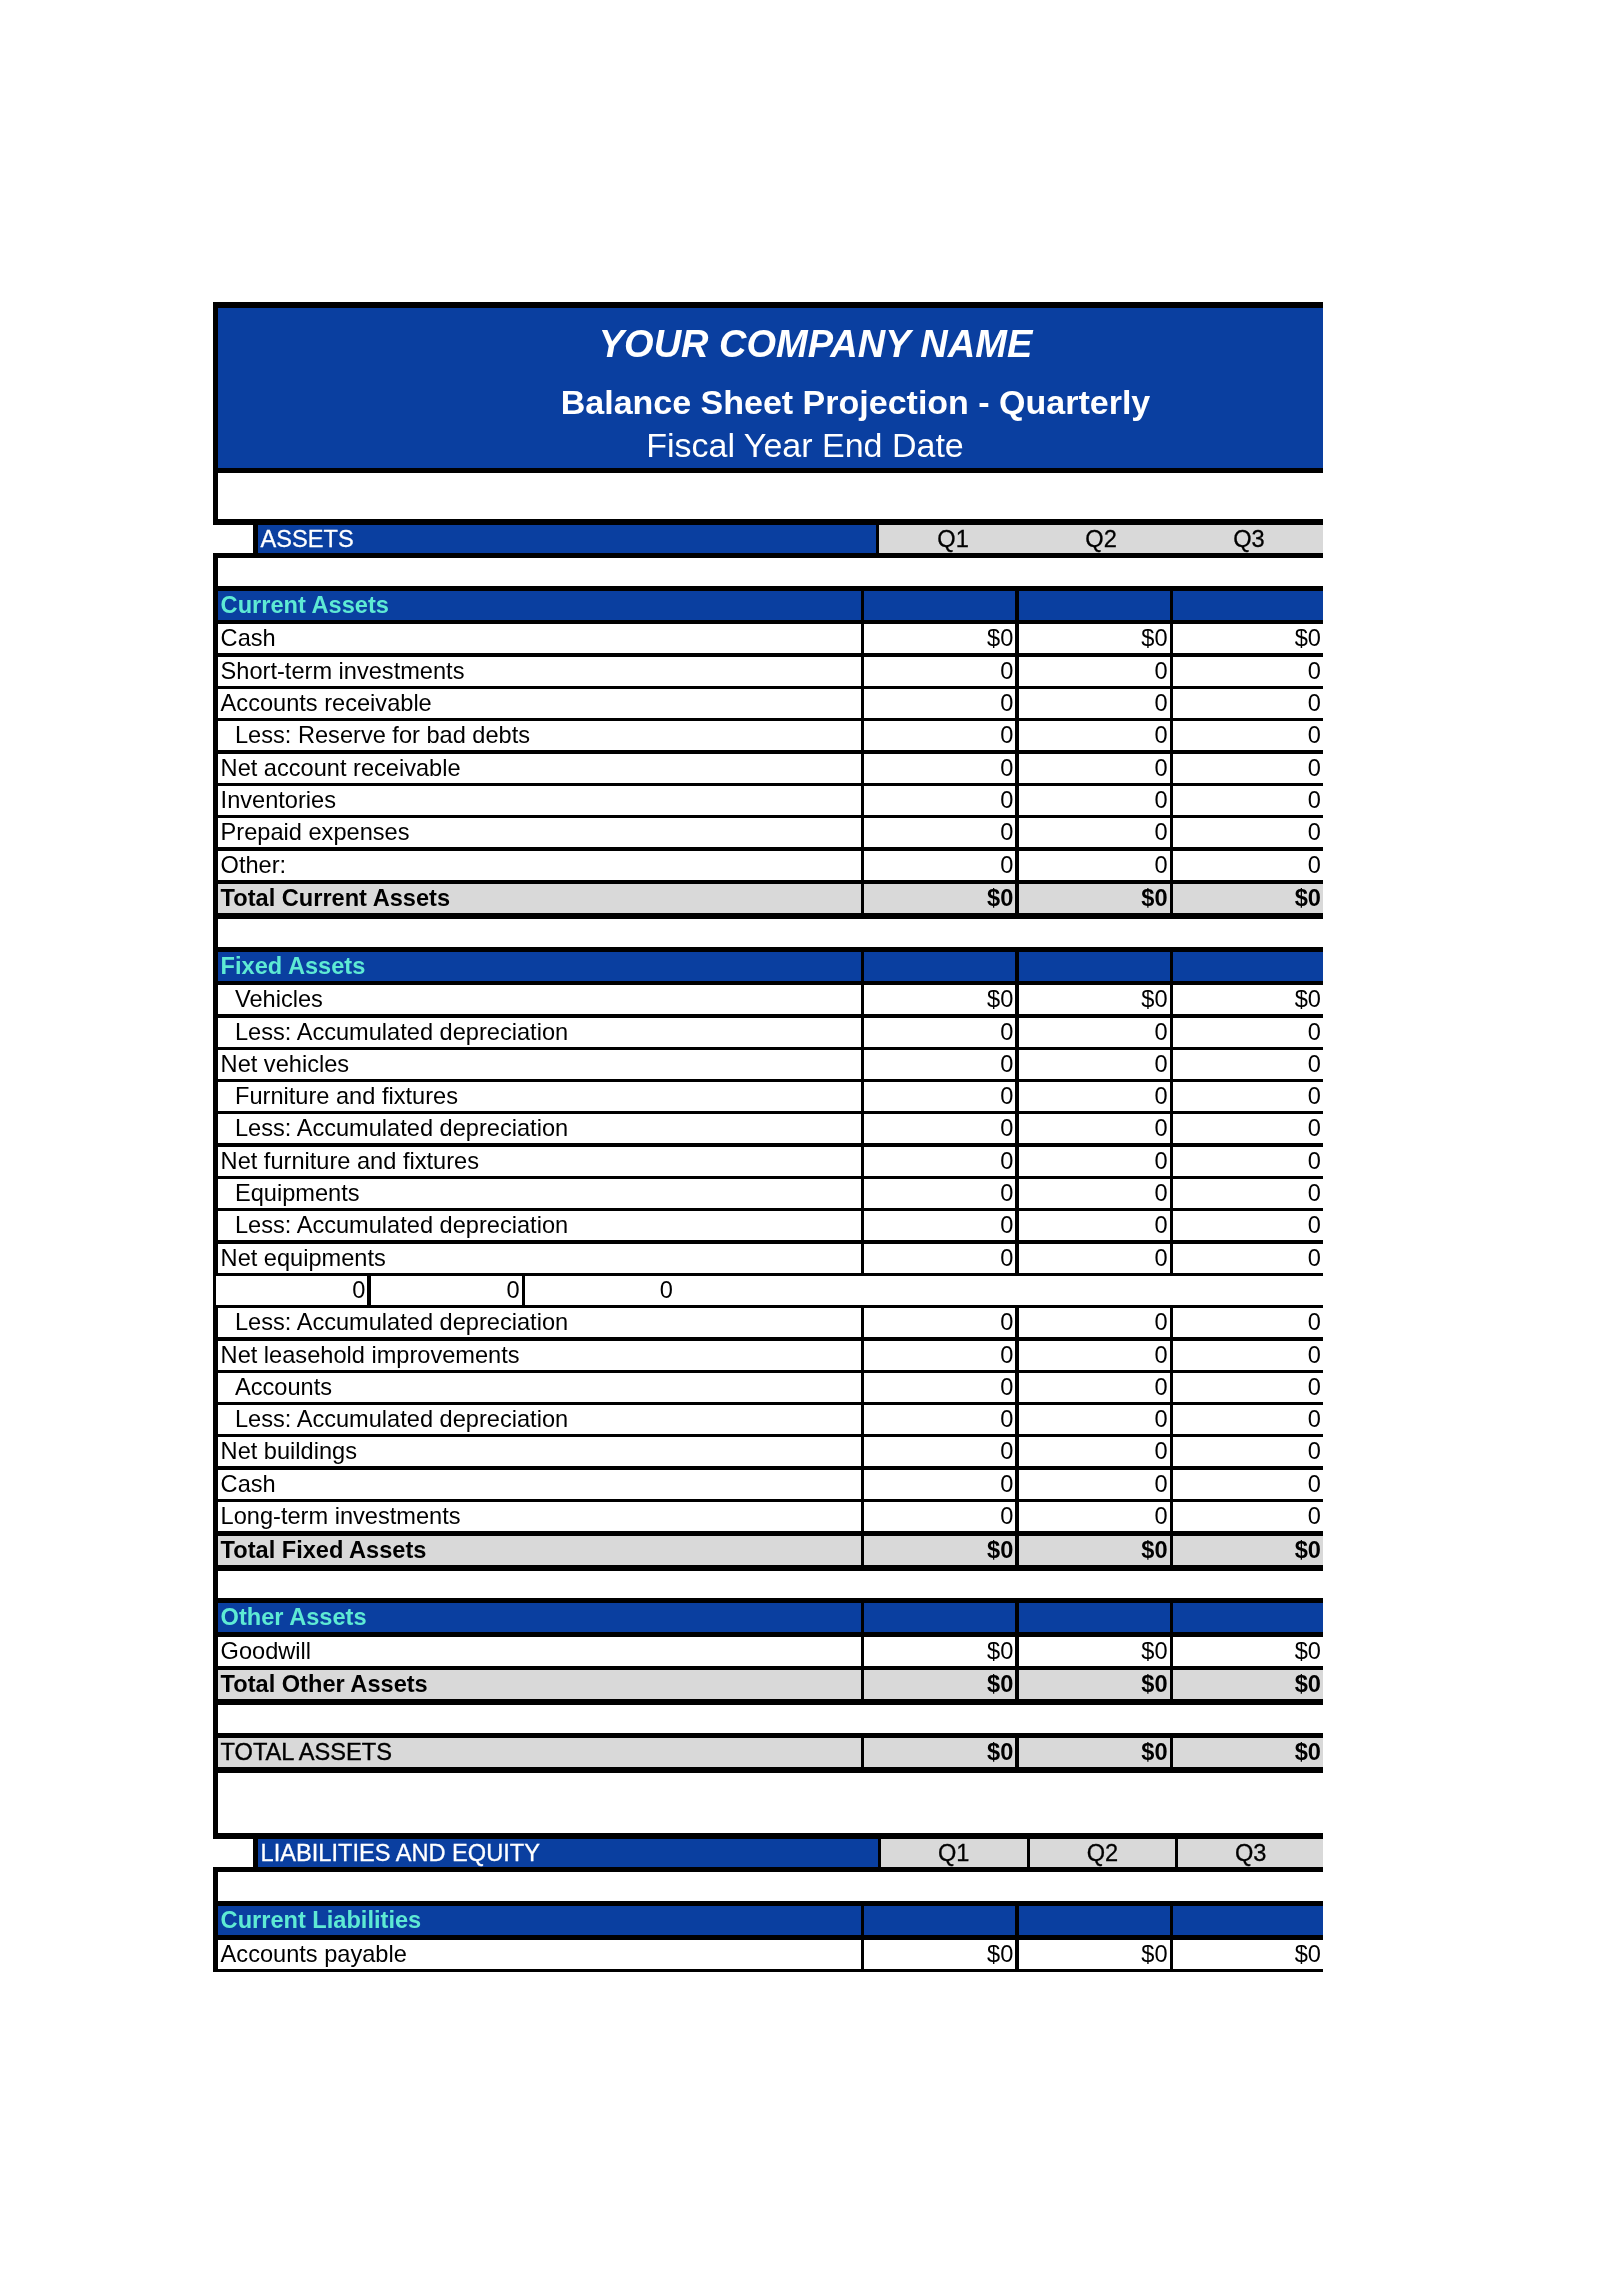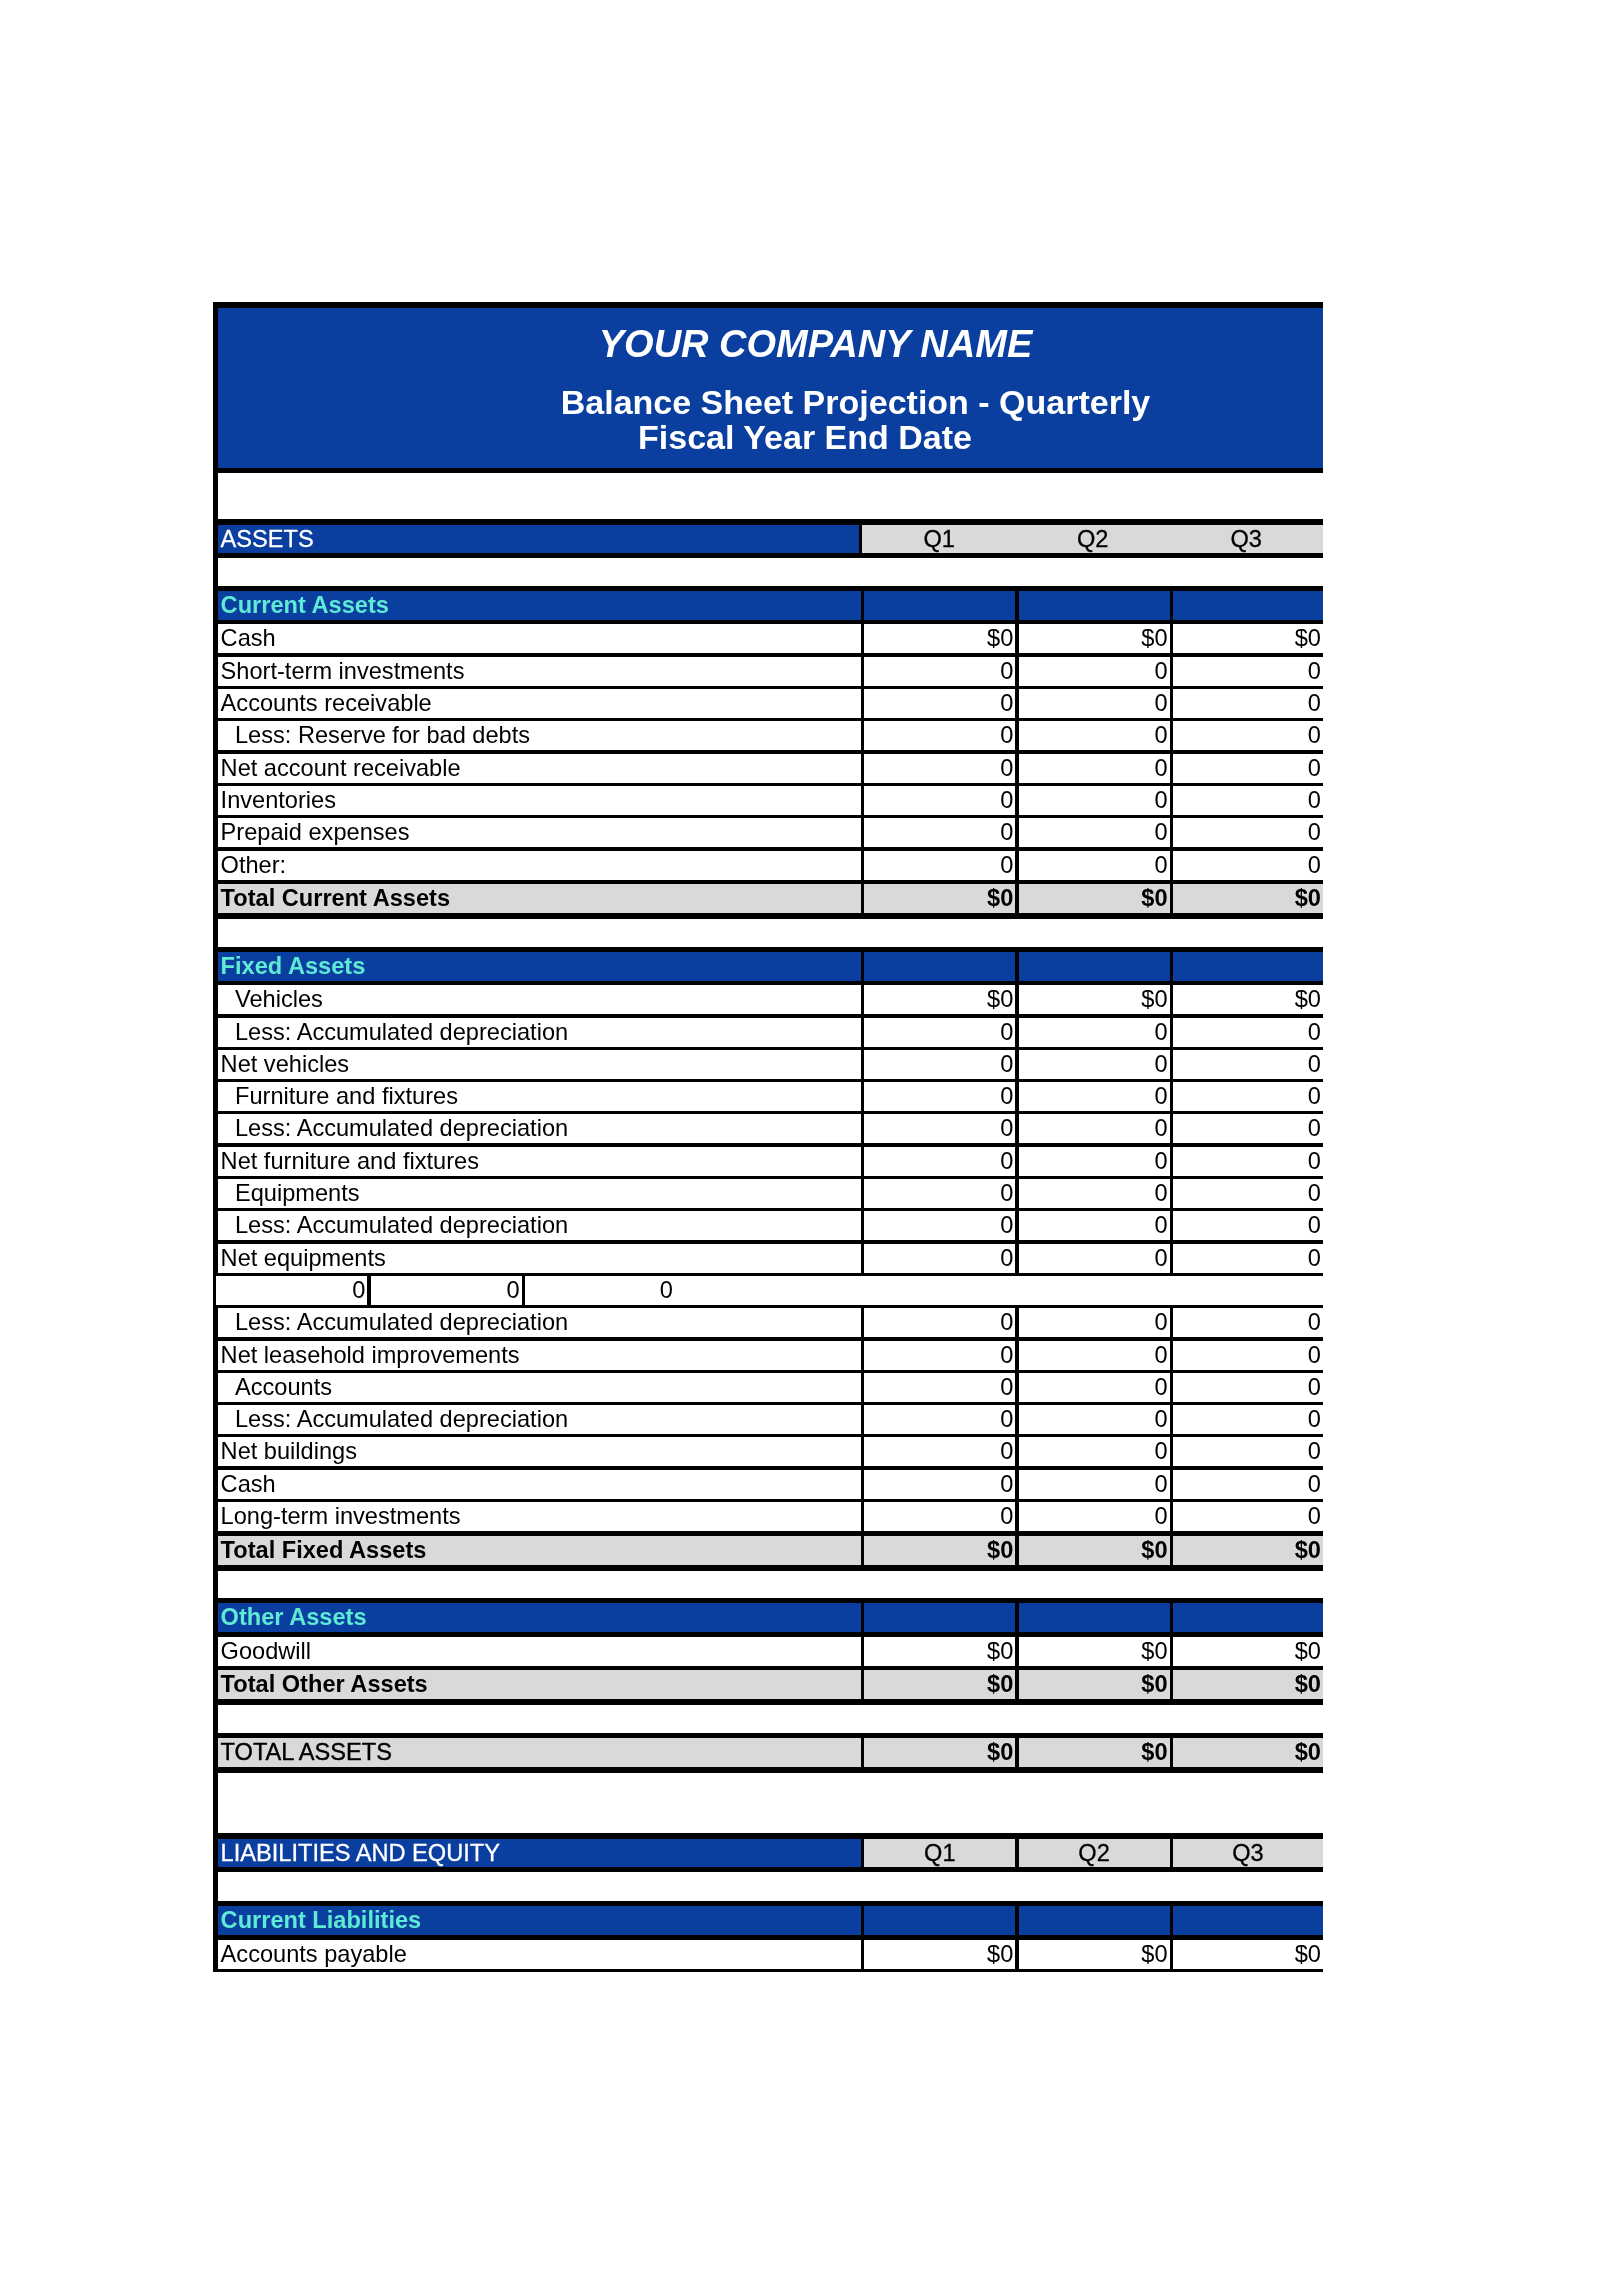--- a/index.html
+++ b/index.html
@@ -13,32 +13,32 @@
          font-size: 23.6px; line-height: 29px; white-space: nowrap; overflow: hidden; }
   .div { width: 3.3px; background: #000; }
   .val { width: 151px; font-size: 23.6px; line-height: 29px; text-align: right; padding-right: 2px; }
   .val.last { width: 150px; }
   .indent { padding-left: 17px; }
   .sec .lbl, .sec .val { background: #0A3FA0; color: #5eead4; font-weight: bold; }
   .tot .lbl, .tot .val { background: #D9D9D9; color: #000; font-weight: bold; }
   .tot.light .lbl { font-weight: normal; -webkit-text-stroke: 0.4px #000; }
   .data .lbl, .data .val { background: #fff; color: #000; }
   .hdr { height: 28px; }
-  .hdr .lbl { background: #0A3FA0; color: #fff; font-weight: normal; -webkit-text-stroke: 0.3px #fff; }
+  .hdr .lbl { background: #0A3FA0; color: #fff; font-weight: normal; margin-left: 40px; -webkit-text-stroke: 0.3px #fff; }
   .hdr .qband { width: 462px; background: #D9D9D9; display: flex; }
   .hdr .qband span { flex: 1; text-align: center; font-size: 23.6px; line-height: 28px; color: #000;
                      -webkit-text-stroke: 0.3px #000; }
   .hdr2 .q { background: #D9D9D9; text-align: center; padding-right: 0;
              -webkit-text-stroke: 0.3px #000; }
   .gap { width: 1110px; box-sizing: border-box; border-left: 5.9px solid #000; background: #fff; }
   .title { box-sizing: border-box; border-left: 5.9px solid #000; background: #0A3FA0; height: 160px;
            color: #fff; text-align: center; position: relative; }
   .title .t1 { position: absolute; left: 0; right: 0; top: 5.2px; font-size: 38px; font-weight: bold; line-height: 63px; padding-left: 90px; font-style: italic; }
   .title .t2 { position: absolute; left: 0; right: 0; top: 73px; font-size: 34px; font-weight: bold; line-height: 42px; padding-left: 170px; }
-  .title .t3 { position: absolute; left: 0; right: 0; top: 108px; font-size: 34px; font-weight: bold; line-height: 42px; padding-left: 69px; }
+  .title .t3 { position: absolute; left: 0; right: 0; top: 116px; font-size: 34px; font-weight: normal; line-height: 42px; padding-left: 69px; }
 </style>
 </head>
 <body>
 
 <div id="sheet">
   <div class="blk" style="height:5.9px"></div>
   <div class="title">
     <div class="t1">YOUR COMPANY NAME</div>
     <div class="t2">Balance Sheet Projection - Quarterly</div>
     <div class="t3">Fiscal Year End Date</div>

